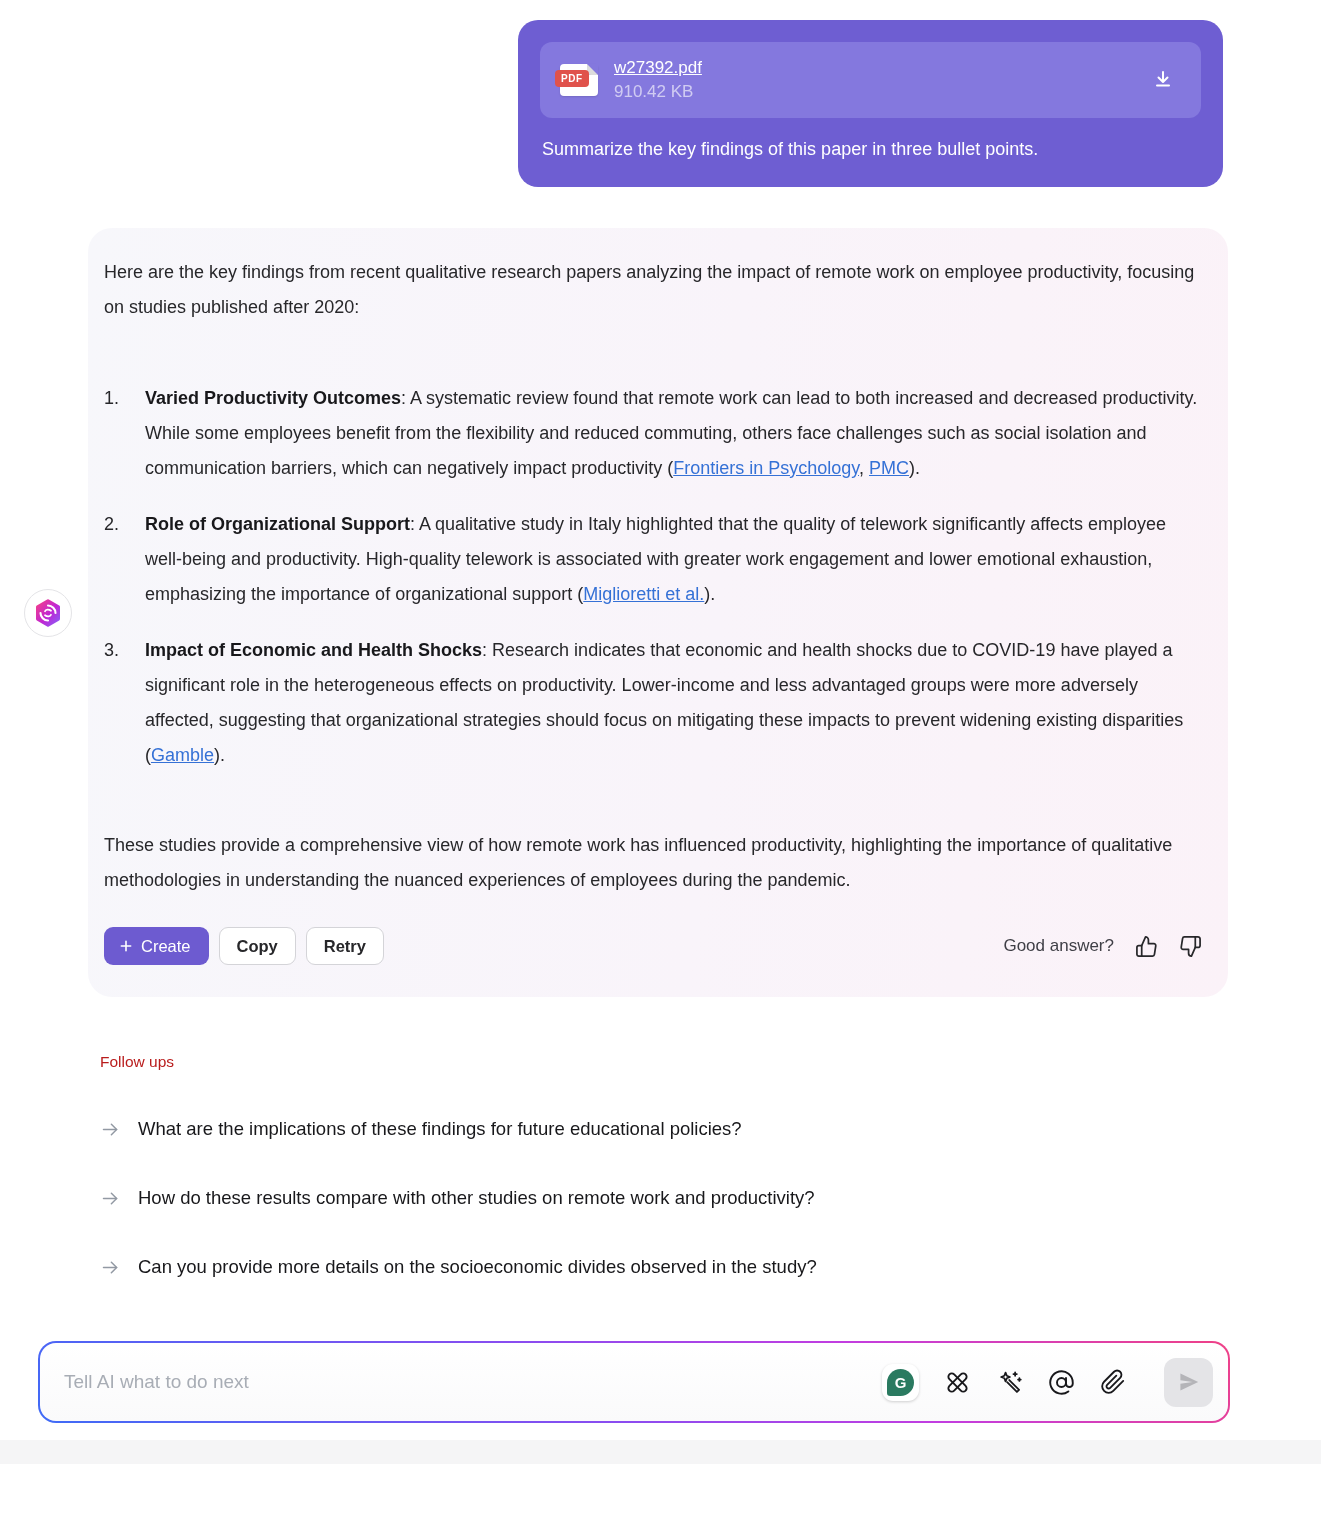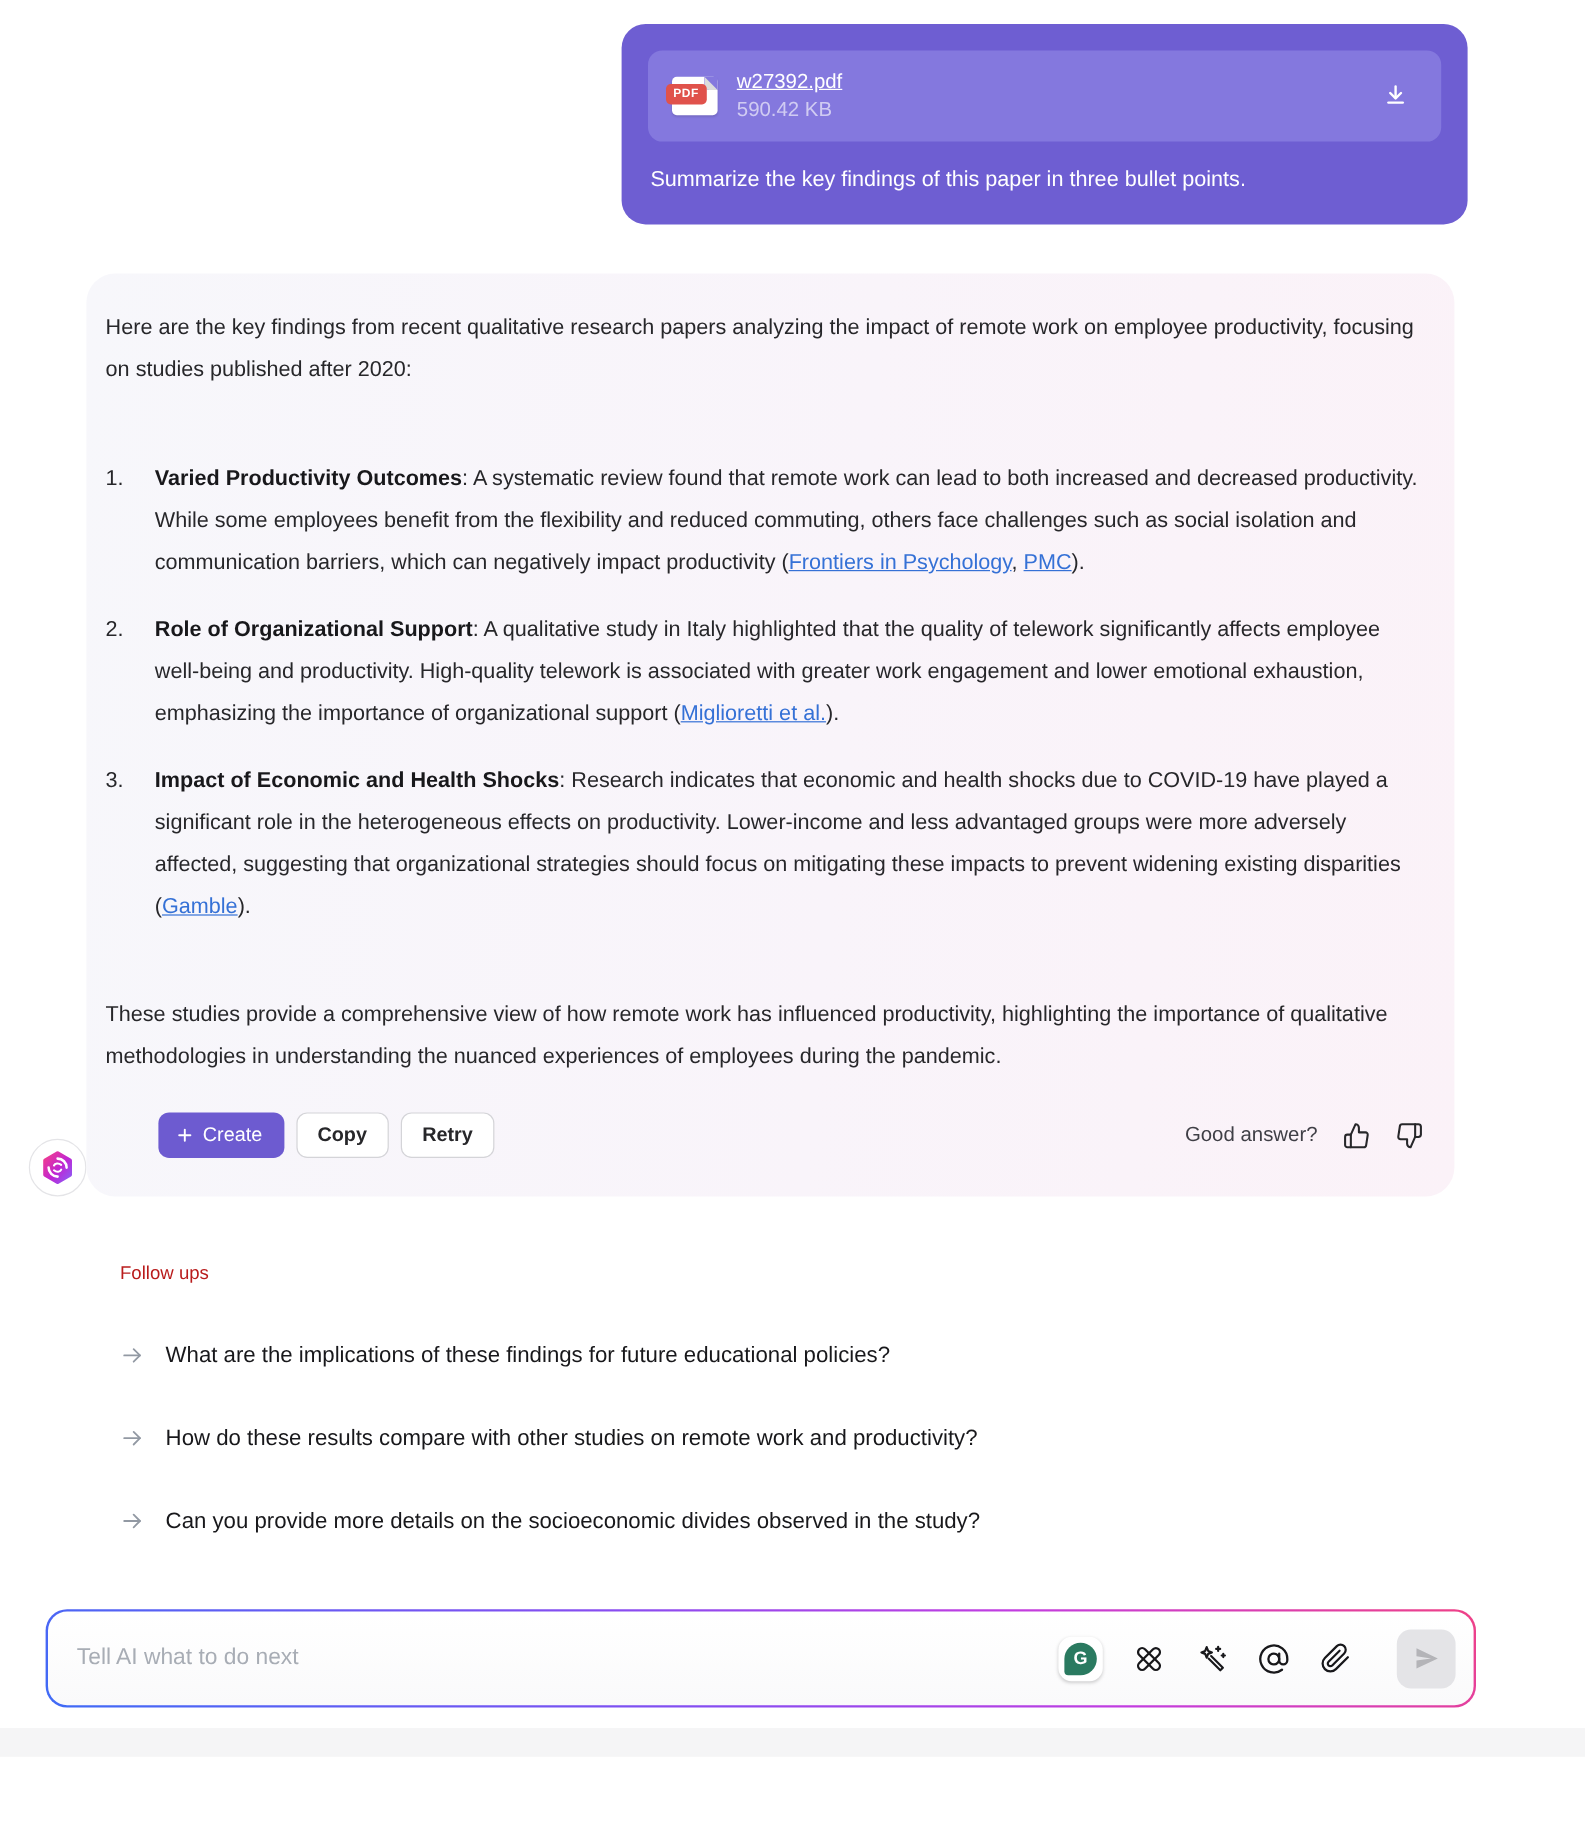--- a/index.html
+++ b/index.html
@@ -13,34 +13,34 @@
   .pdf-icon .fold { position:absolute; top:0; right:0; width:11px; height:11px; background:#8478de; border-bottom-left-radius:4px; }
   .pdf-icon .fold::after { content:""; position:absolute; right:0; top:0; width:11px; height:11px; background:#dcdcdc; border-bottom-left-radius:4px; clip-path:polygon(0 0,100% 100%,0 100%); }
   .pdf-badge { position:absolute; left:-5px; bottom:9px; background:#e0524b; color:#fff; font-size:10px; font-weight:700; letter-spacing:.5px; padding:3px 6px; border-radius:4px; }
   .att-meta { display:flex; flex-direction:column; gap:4px; flex:1; }
   .att-name { color:#ffffff; font-size:17px; text-decoration:underline; cursor:pointer; }
   .att-size { color:rgba(255,255,255,.62); font-size:17px; }
   .download-btn { flex:none; cursor:pointer; display:flex; align-items:center; padding-right:4px; }
   .user-text { color:#ffffff; font-size:18px; line-height:1.5; padding:18px 2px 0 2px; }
 
   
-  .assistant-row { display:flex; align-items:flex-end; margin:41px 0 0 24px; gap:0; }
+  .assistant-row { display:flex; align-items:center; margin:41px 0 0 24px; gap:16px; }
   .avatar { width:48px; height:48px; border-radius:50%; background:#fff; border:1px solid #e4e4e7; display:flex; align-items:center; justify-content:center; flex:none; }
   .answer-card { width:1140px; background:linear-gradient(95deg,#f7f7fb 0%,#f9f4fa 55%,#fbf2f8 100%); border-radius:24px; padding:27px 26px 32px 16px; }
   .answer-card p.body-text { font-size:18px; line-height:35px; color:#27272a; }
   .findings-list { margin-top:56px; }
   .list-item { display:flex; margin-bottom:21px; }
   .list-item .num { width:41px; flex:none; font-size:18px; line-height:35px; }
   .item-text { flex:1; font-size:18px; line-height:35px; }
   .item-text strong { font-weight:700; color:#18181b; }
   a.link { color:#3571d6; text-decoration:underline; cursor:pointer; }
   .outro { margin-top:55px; }
   .actions-row { display:flex; align-items:center; margin-top:29px; }
   .btn { height:38px; border-radius:9px; font-size:16.5px; display:inline-flex; align-items:center; justify-content:center; cursor:pointer; font-family:"Liberation Sans",sans-serif; }
-  .btn-create { background:#6d5bd0; color:#fff; padding:0 18px 0 14px; gap:7px; border:none; font-weight:500;margin-left:44px; }
+  .btn-create { background:#6d5bd0; color:#fff; padding:0 18px 0 14px; gap:7px; border:none; font-weight:500; }
   .btn-ghost { background:#fff; color:#27272a; border:1px solid #d4d4d8; padding:4px 17px; margin-left:10px; font-weight:600; }
   .feedback { margin-left:auto; display:flex; align-items:center; gap:21px; }
   .feedback-label { font-size:17px; color:#3f3f46; }
   .thumb { cursor:pointer; display:flex; }
 
   
   .followups { margin:56px 0 0 100px; }
   .followups-label { font-size:15.5px; color:#b91c1c; }
   .fu-item { display:flex; align-items:center; gap:17px; margin-top:47px; cursor:pointer; }
   .fu-item .fu-text { font-size:18.5px; color:#18181b; }
@@ -63,21 +63,21 @@
 
 <div class="user-row">
   <div class="user-bubble">
     <div class="attachment-card">
       <div class="pdf-icon">
         <div class="fold"></div>
         <div class="pdf-badge">PDF</div>
       </div>
       <div class="att-meta">
         <span class="att-name">w27392.pdf</span>
-        <span class="att-size">590.42 KB</span>
+        <span class="att-size">910.42 KB</span>
       </div>
       <span class="download-btn">
         <svg width="24" height="24" viewBox="0 0 24 24" fill="none" stroke="#ffffff" stroke-width="2" stroke-linecap="round" stroke-linejoin="round">
             <path d="M12 4v9"></path>
             <path d="M7.5 9.5L12 14l4.5-4.5"></path>
             <path d="M6 17.5h12"></path>
           </svg>
       </span>
     </div>
     <div class="user-text">Summarize the key findings of this paper in three bullet points.</div>

